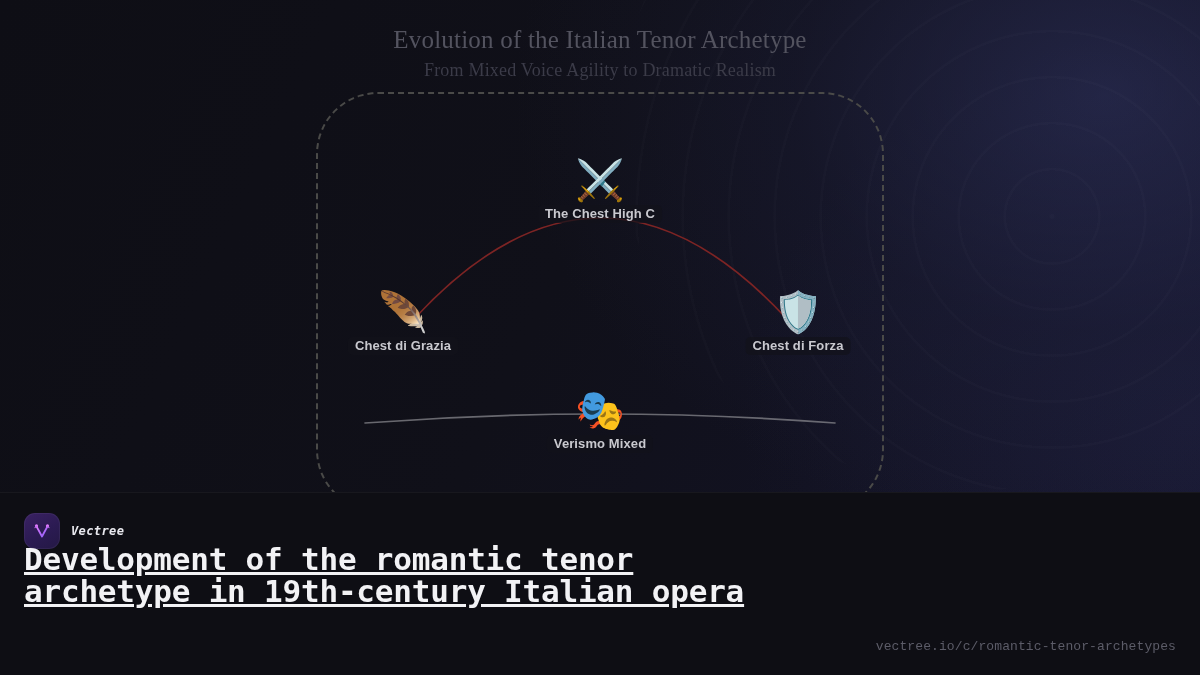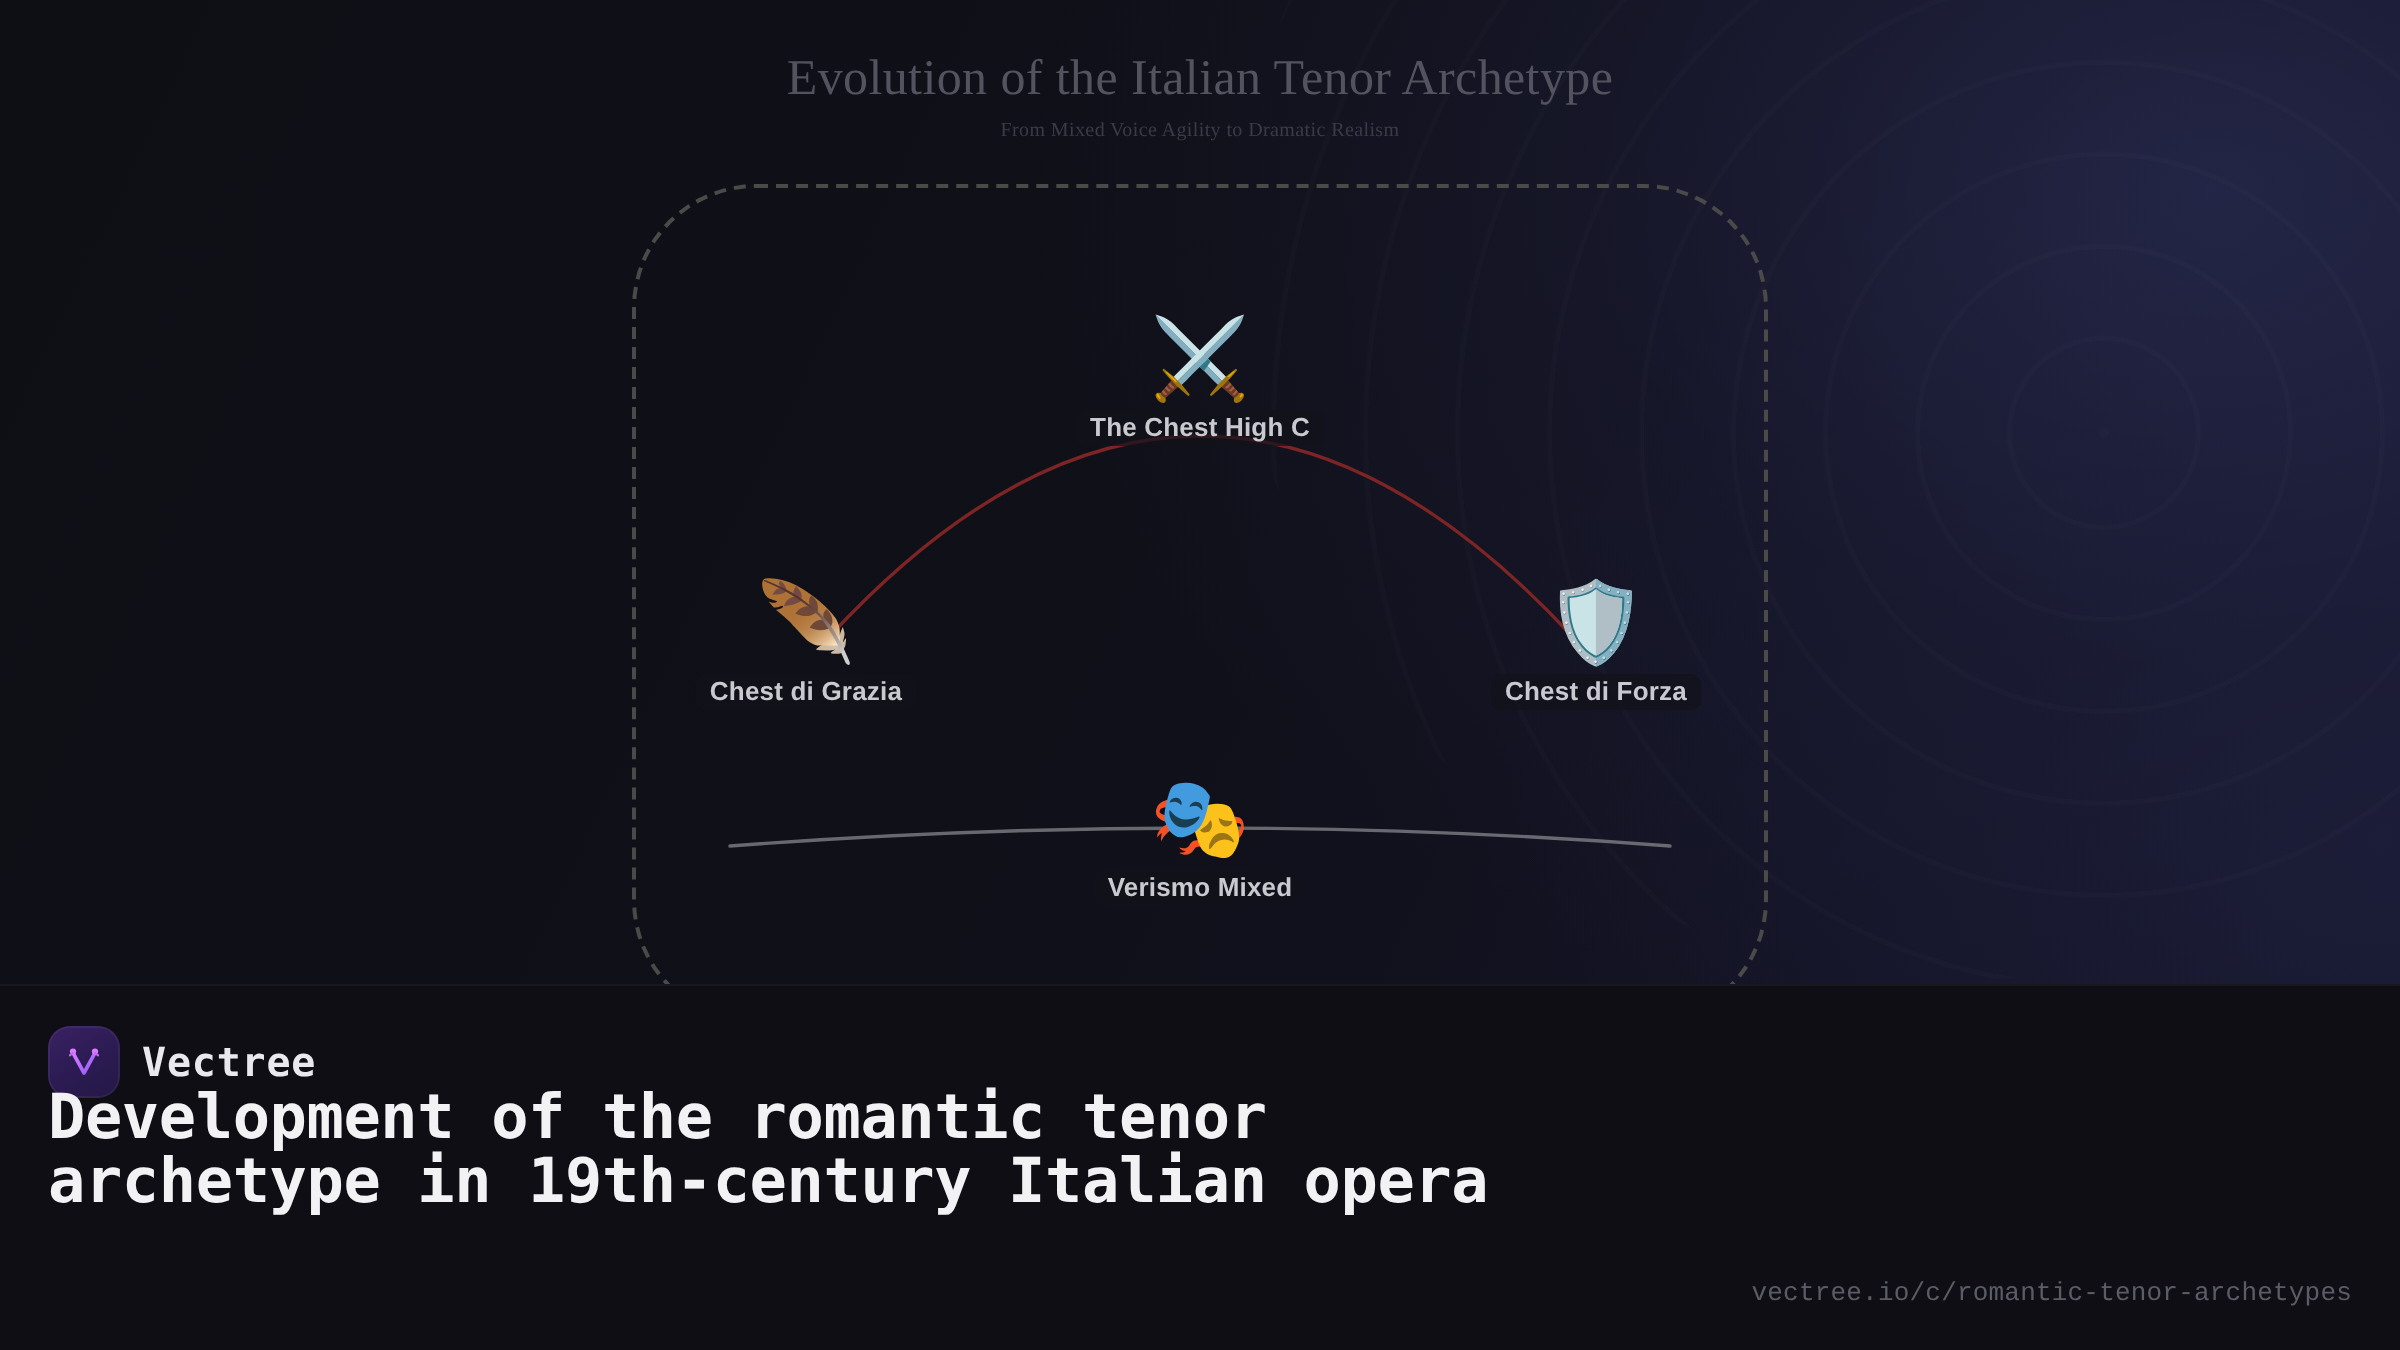--- a/index.html
+++ b/index.html
@@ -98,21 +98,21 @@
     font-size:25px;
     color:#53535f;
     letter-spacing:.2px;
   }
   .subtitle {
     position:absolute;
     left:0; top:60px;
     width:1200px;
     text-align:center;
     font-family:"Liberation Serif", serif;
-    font-size:10px;
+    font-size:18px;
     color:#3b3b48;
     letter-spacing:.2px;
   }
 
   
   .footer {
     position:absolute;
     left:0; top:492px;
     width:1200px; height:183px;
     background:#0e0e14;
@@ -129,35 +129,37 @@
     width:36px; height:36px;
     border-radius:11px;
     background:linear-gradient(150deg,#3a2163 0%,#2b1b52 55%,#241845 100%);
     display:flex;
     align-items:center;
     justify-content:center;
     box-shadow:0 0 0 1px rgba(255,255,255,0.05) inset;
   }
   .brand-name {
     font-family:"DejaVu Sans Mono", monospace;
-    font-size:20px;
+    font-size:12px;
     font-weight:bold;
     color:#e8e8ee;
     letter-spacing:.4px;
+    font-style:italic;
   }
   .headline {
     position:absolute;
     left:24px; top:50px;
     width:740px;
     font-family:"DejaVu Sans Mono", monospace;
     font-size:31px;
     font-weight:bold;
     line-height:32px;
     color:#f2f2f5;
     letter-spacing:-.2px;
+    text-decoration:underline;
   }
   .url {
     position:absolute;
     right:24px; bottom:21px;
     font-family:Liberation Mono, monospace;
     font-size:13px;
     color:#5c5c68;
     letter-spacing:.1px;
   }
 </style>

